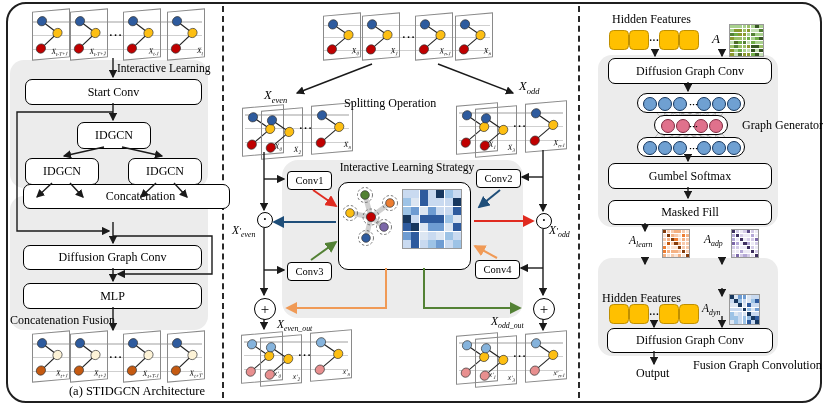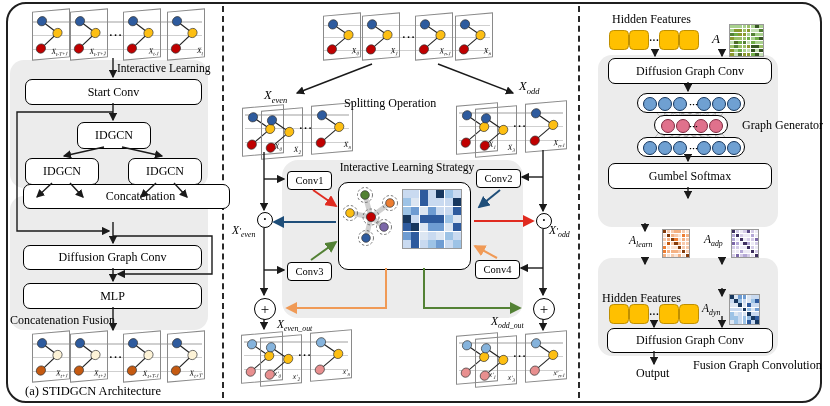--- a/index.html
+++ b/index.html
@@ -17,21 +17,21 @@
   .pr{font-size:80%;}
   .card{position:absolute;border:1.1px solid #8a8a8a;background:transparent;transform:skewY(-5deg);}
   .card .clbl{position:absolute;right:1px;bottom:0px;font-size:7.5px;font-style:italic;line-height:1;}
   .rail{position:absolute;background:#cfcfcf;height:1.2px;}
   .dots{position:absolute;font-weight:bold;font-size:11px;letter-spacing:1px;line-height:1;}
   .sq{position:absolute;width:18px;height:18px;border-radius:4.5px;}
   .opc{position:absolute;border:1.5px solid #000;border-radius:50%;background:#fff;display:flex;align-items:center;justify-content:center;line-height:1;}
   .mx{position:absolute;display:grid;gap:0.6px;background:#fff;border:0.8px solid #999;}
   .pill{position:absolute;border:1.2px solid #000;border-radius:10px;background:#fff;}
   .circ{position:absolute;border-radius:50%;}
-  .cap{font-size:12.5px;text-align:left;white-space:nowrap;}
+  .cap{font-size:12.5px;text-align:right;white-space:nowrap;}
   svg{display:block;}
   #overlay{pointer-events:none;}
 </style>
 </head>
 <body>
 
 <div class="canvas">
 
   <div class="abs border-outer"></div>
   <div class="abs sep" style="left:222px;"></div>
@@ -386,20 +386,23 @@
     </div>
   <div class="opc" style="left:533px;top:298px;width:20px;height:20px;">
       <span style="font-size:15px;">+</span>
     </div>
 
   <div class="abs wbox" style="left:608px;top:58px;width:162px;height:24px;">
       <span>Diffusion Graph Conv</span>
     </div>
   <div class="abs wbox" style="left:608px;top:163px;width:162px;height:24px;">
       <span>Gumbel Softmax</span>
+    </div>
+  <div class="abs wbox" style="left:608px;top:200px;width:162px;height:23px;">
+      <span>Masked Fill</span>
     </div>
   <div class="abs wbox" style="left:607px;top:328px;width:164px;height:23px;">
       <span>Diffusion Graph Conv</span>
     </div>
 
   <div class="abs lbl" style="left:612px;top:12px;">Hidden Features</div>
   <div class="abs lbl" style="left:602px;top:291px;">Hidden Features</div>
   <div class="abs mathlbl" style="left:712px;top:31px;font-size:13px;"><i>A</i></div>
   <div class="abs lbl" style="left:742px;top:118px;">Graph Generator</div>
   <div class="abs mathlbl" style="left:629px;top:234px;font-size:11.5px;"><i>A</i><sub>learn</sub></div>

